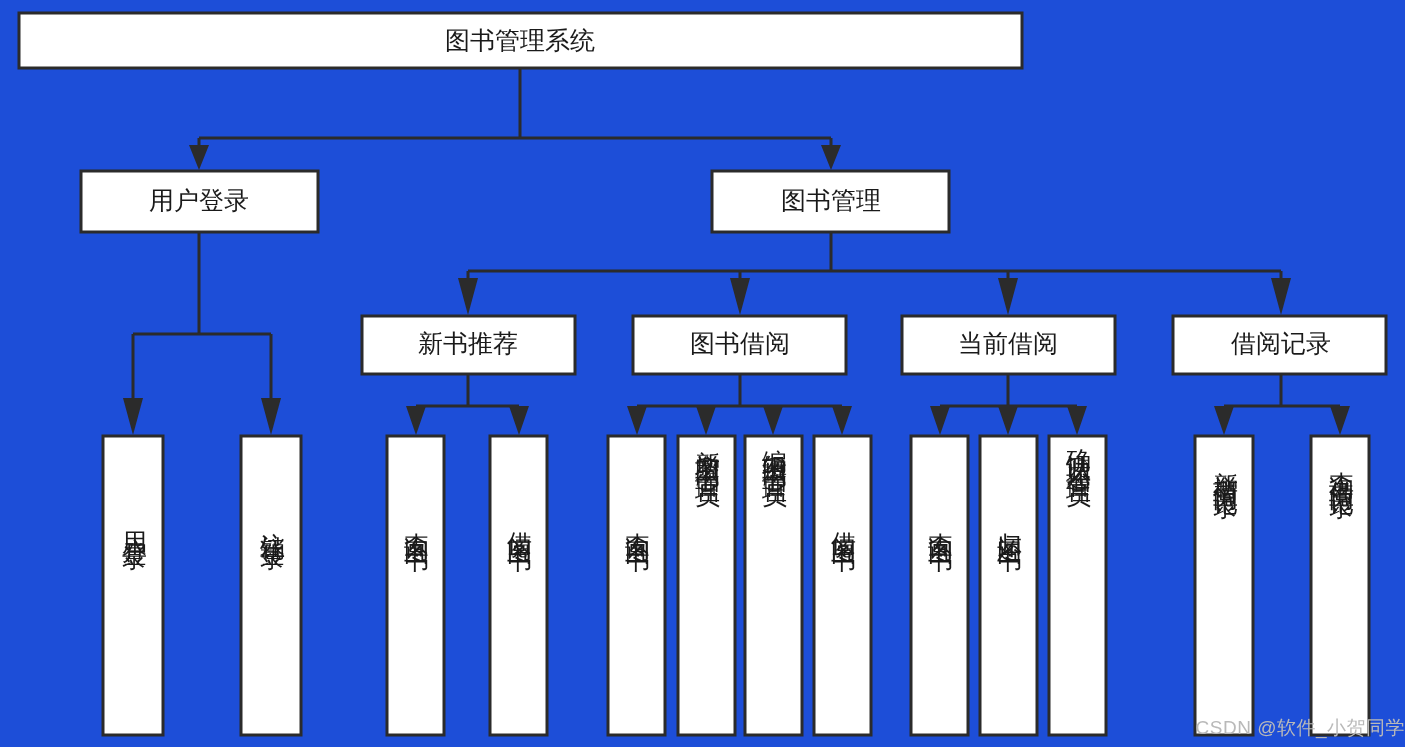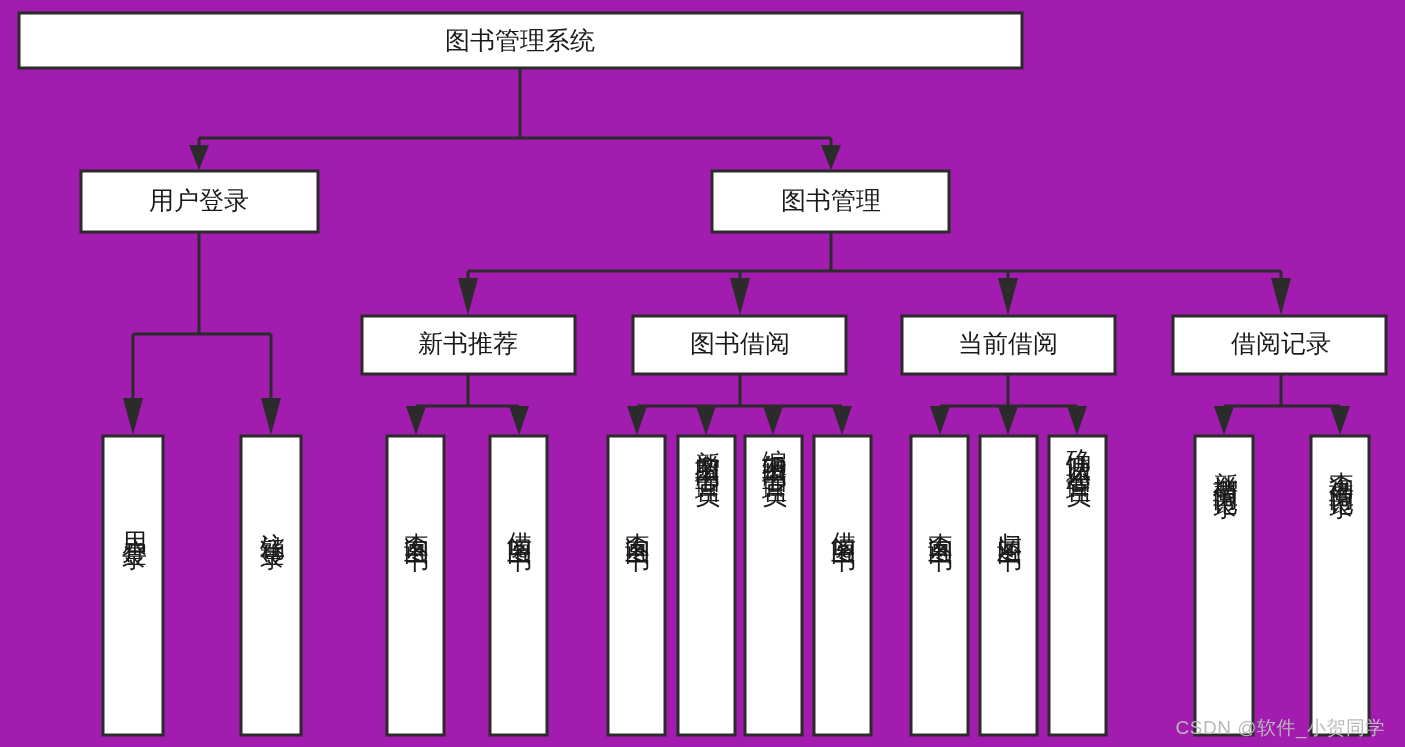--- a/index.html
+++ b/index.html
@@ -10,21 +10,21 @@
   body {
     width: 1405px;
     height: 747px;
     font-family: "Liberation Sans", "DejaVu Sans", sans-serif;
     overflow: hidden;
   }
   #diagram-root {
     position: relative;
     width: 1405px;
     height: 747px;
-    background: #a21caf;
+    background: #1d4ed8;
   }
   svg#tree-svg {
     position: absolute;
     top: 0;
     left: 0;
     width: 1405px;
     height: 747px;
     display: block;
   }
   .node-rect {
@@ -52,21 +52,21 @@
   .node-label-v {
     font-family: "Liberation Sans", "DejaVu Sans", sans-serif;
     font-size: 25px;
     fill: #1a1a1a;
     text-anchor: middle;
     writing-mode: vertical-rl;
     letter-spacing: 5px;
   }
   .watermark {
     position: absolute;
-    right: 20px;
+    right: 0;
     bottom: 6px;
     font-family: "Liberation Sans", "DejaVu Sans", sans-serif;
     font-size: 19px;
     color: #b9b9b9;
     letter-spacing: 0.5px;
     white-space: nowrap;
     pointer-events: none;
   }
 </style>
 </head>

